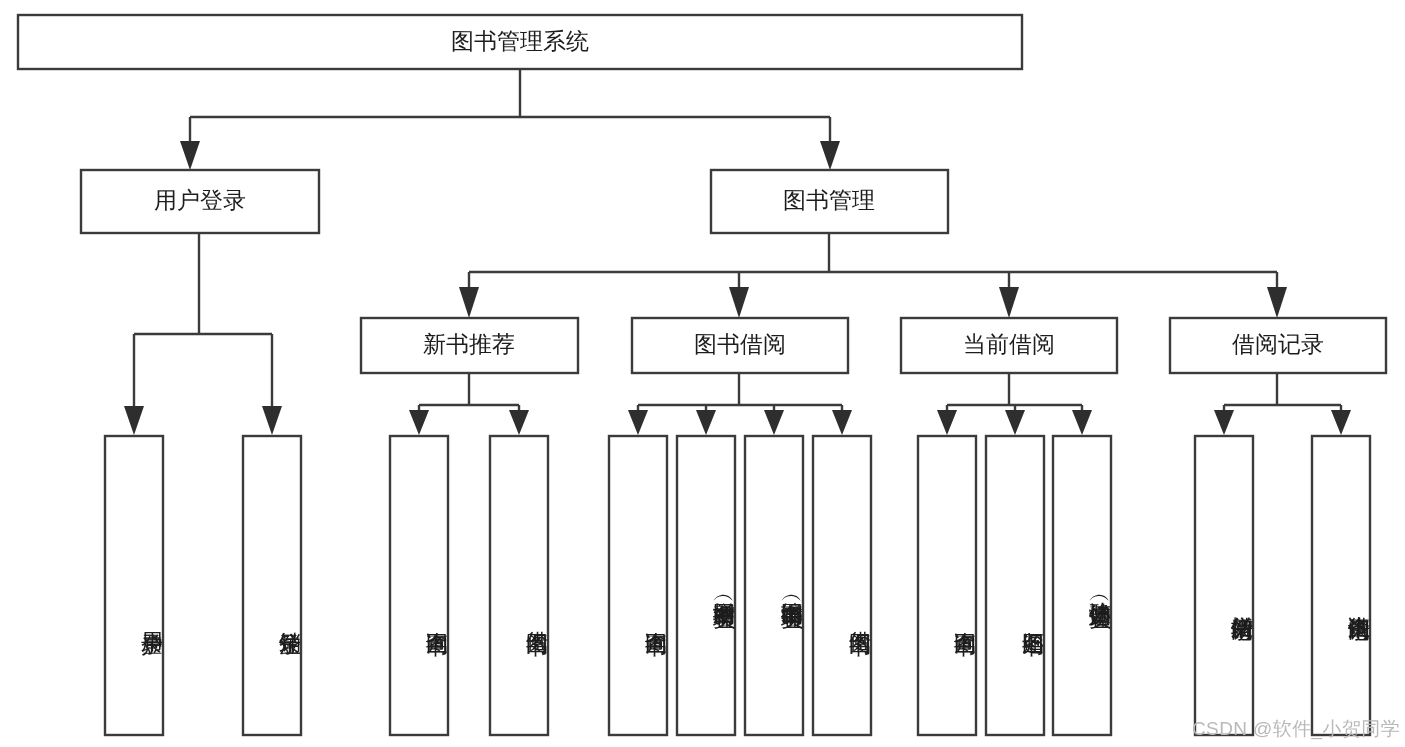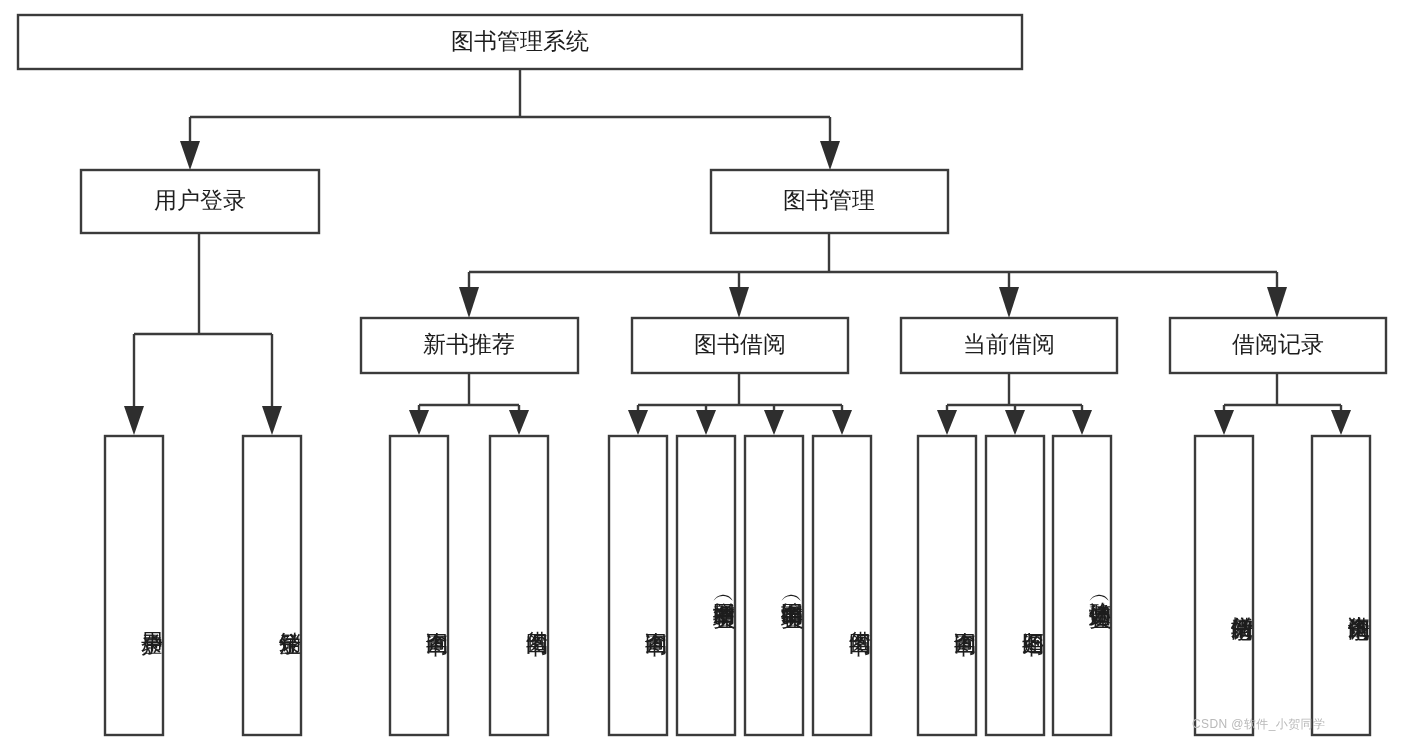--- a/index.html
+++ b/index.html
@@ -61,21 +61,21 @@
     letter-spacing: 1px;
     color: #1d1d1d;
     white-space: nowrap;
     overflow: hidden;
     pointer-events: none;
   }
   .watermark {
     position: absolute;
     left: 1192px;
     top: 716px;
-    font-size: 12px;
+    font-size: 19px;
     color: #b9b9b9;
     letter-spacing: 0.4px;
     font-family: "Liberation Sans", "DejaVu Sans", sans-serif;
     white-space: nowrap;
   }
 </style>
 </head>
 <body>
 
 <div id="diagram-root">

